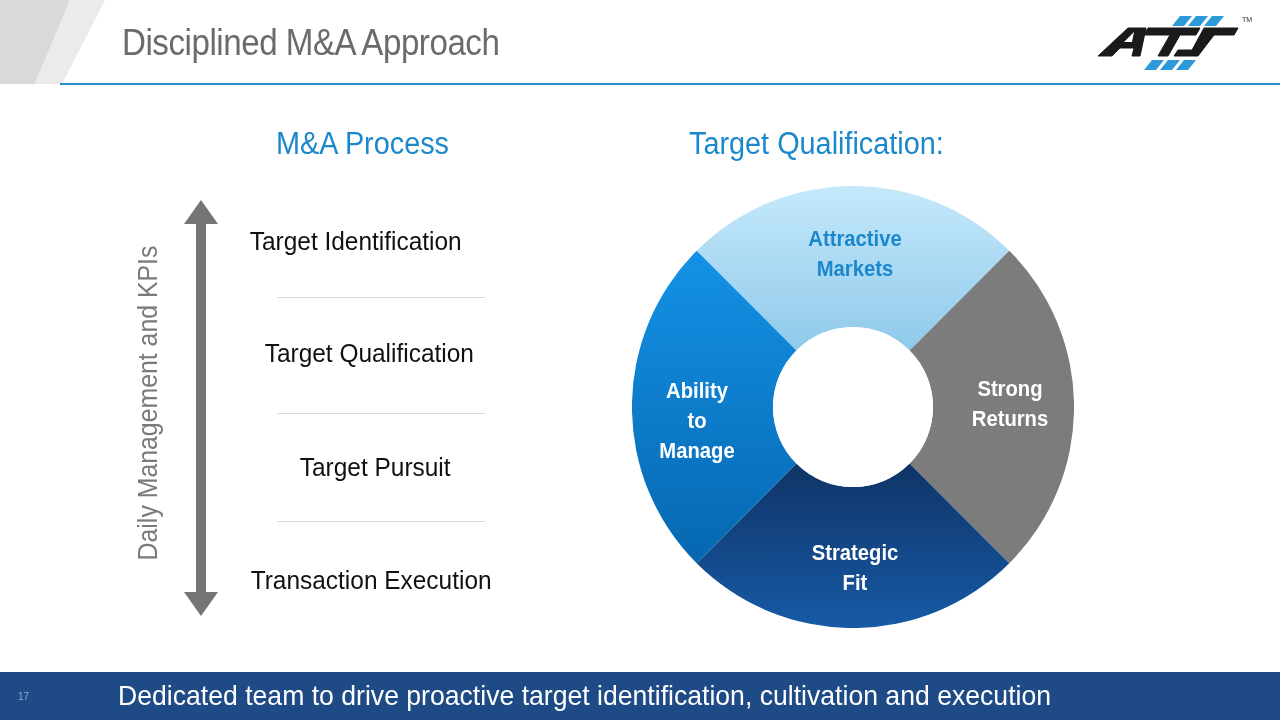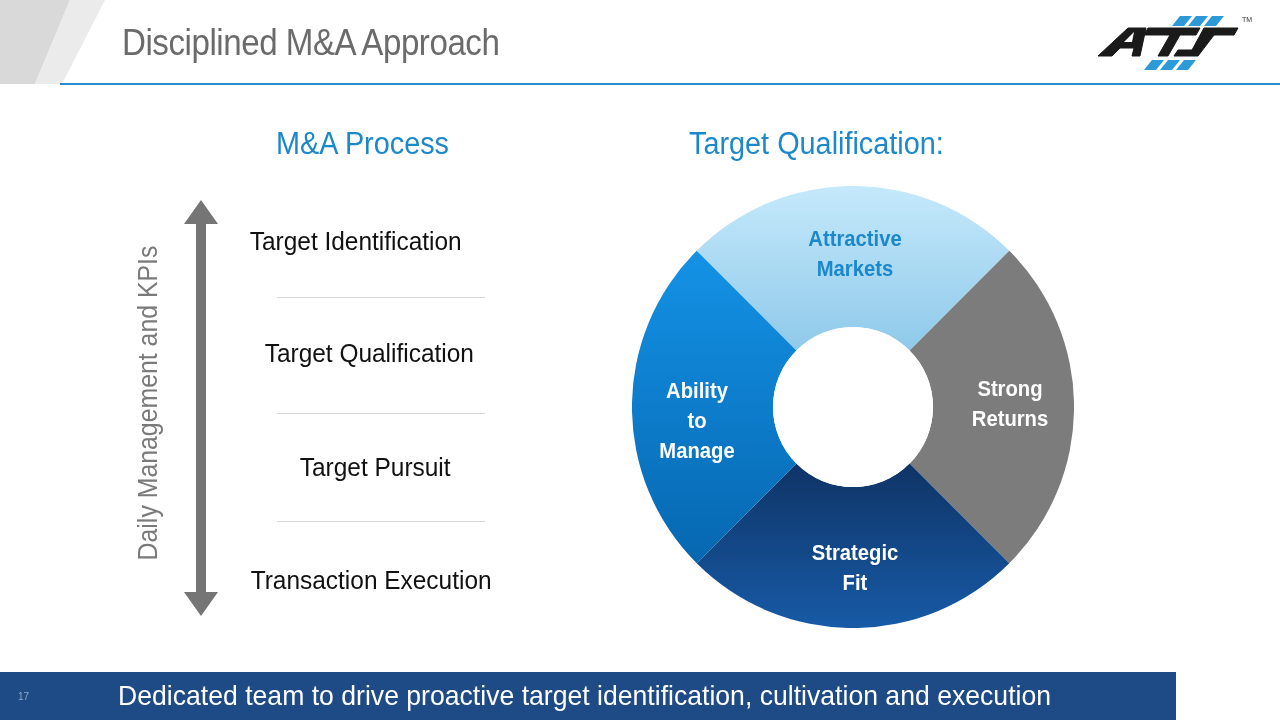--- a/index.html
+++ b/index.html
@@ -8,21 +8,21 @@
   .title { position:absolute; left:122px; top:22px; font-size:36px; color:#6b6b6b; letter-spacing:-0.5px; transform:scaleX(0.92); transform-origin:left; }
   .header-rule { position:absolute; left:60px; right:0; top:83px; height:2px; background:#2a8fd0; }
   .logo { position:absolute; left:1088px; top:8px; width:170px; height:70px; }
   .sec-head { position:absolute; top:126px; font-size:31px; color:#1b88cc; transform:scaleX(0.93); transform-origin:left; }
   .process-item { position:absolute; font-size:26px; color:#111; white-space:nowrap; transform:scaleX(0.94); transform-origin:center; text-align:center; }
   .sep { position:absolute; left:277px; width:208px; height:1px; background:#d8d8d8; }
   .vlabel { position:absolute; left:148px; top:403px; font-size:27px; color:#7a7a7a; white-space:nowrap; transform:translate(-50%,-50%) rotate(-90deg) scaleX(0.92); }
   .arrow { position:absolute; left:184px; top:200px; width:34px; height:416px; }
   .ring { position:absolute; left:632px; top:186px; width:442px; height:442px; }
   .seg-label { position:absolute; font-weight:bold; font-size:22px; text-align:center; line-height:30px; transform:scaleX(0.92); }
-  .footer { position:absolute; left:0; top:672px; width:1142px; height:48px; background:#1e4b85;padding-left:34px; }
+  .footer { position:absolute; left:0; top:672px; width:1280px; height:48px; background:#1e4b85; }
   .page-num { position:absolute; left:18px; top:19px; font-size:10px; color:#8fa7c8; }
   .footer-text { position:absolute; left:118px; top:8px; font-size:28px; color:#ffffff; white-space:nowrap; transform:scaleX(0.95); transform-origin:left; }
 </style>
 </head>
 <body>
 
 <svg class="deco" viewBox="0 0 160 84">
   <polygon points="0,0 70,0 35,84 0,84" fill="#d9d9d9"></polygon>
   <polygon points="70,0 105,0 62,84 35,84" fill="#ebebeb"></polygon>
 </svg>

